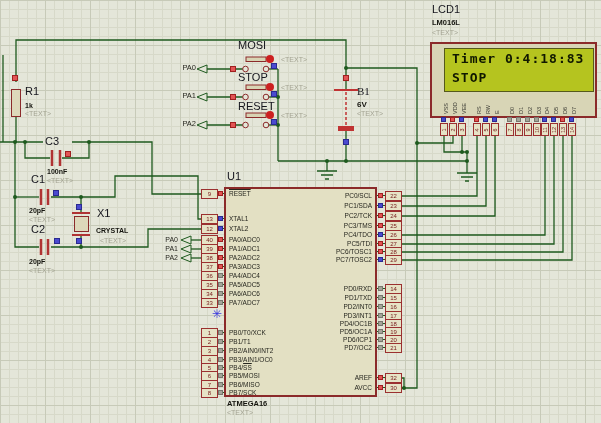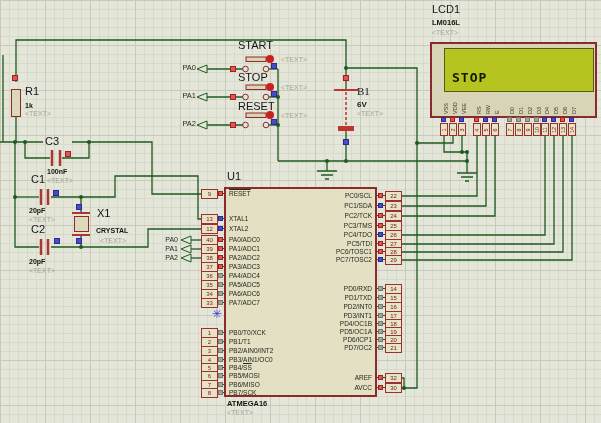--- a/index.html
+++ b/index.html
@@ -165,20 +165,21 @@
         <circle cx="245.5" cy="125" r="2.8" stroke="#8b2a2a" stroke-width="1" fill="#e4e6d9"></circle>
         <circle cx="266" cy="125" r="2.8" stroke="#8b2a2a" stroke-width="1" fill="#e4e6d9"></circle>
         <rect x="246" y="113" width="20" height="4.5" stroke="#8b2a2a" stroke-width="1" fill="#d8d4b4"></rect>
         <circle cx="270" cy="115" r="4" fill="#cc2020" style="pointer-events: auto;"></circle>
       </g>
   </svg>
 
   <div class="comp chip" style="left:224px;top:187px;width:153px;height:210px;"></div>
   <div class="comp lcdbody" style="left:430px;top:42px;width:167px;height:76px;"></div>
   <div class="screen" style="left:444px;top:48px;width:148px;height:42px;"></div>
+  <div class="lcdline" style="left:452px;top:52px;">Timer 0:4:18:83</div>
   <div class="lcdline" style="left:452px;top:71px;">STOP</div>
   <div class="comp" style="left:11px;top:89px;width:10px;height:28px;border:1.5px solid #8b2a2a;background:#ddd8ba;"></div>
   <div class="comp" style="left:74px;top:216px;width:15px;height:16px;border:1.5px solid #8b2a2a;background:#ddd8ba;"></div>
   <div class="star" style="left:212px;top:308px;">✳</div>
 
   <div class="lbl" style="left:432px;top:4px;">LCD1</div>
   <div class="val" style="left:432px;top:19px;font-size:7.5px;">LM016L</div>
   <div class="ph" style="left:432px;top:29px;">&lt;TEXT&gt;</div>
 
   <div class="lbl" style="left:227px;top:171px;text-align:center;">U1</div>
@@ -423,21 +424,21 @@
     <div class="sq s5 red" style="left: 560px; top: 117px;"></div>
     <div class="vnum" style="left: 559px; top: 123px; width: 8px; height: 13px;">
       <span>13</span>
     </div>
     <div class="vtext" style="left: 562px; top: 114px;">D6</div>
     <div class="sq s5 blue" style="left: 569px; top: 117px;"></div>
     <div class="vnum" style="left: 568px; top: 123px; width: 8px; height: 13px;">
       <span>14</span>
     </div>
     <div class="vtext" style="left: 571px; top: 114px;">D7</div>
-    <div class="lbl" style="left: 238px; top: 40px;">START</div>
+    <div class="lbl" style="left: 238px; top: 40px;">MOSI</div>
     <div class="ph" style="left: 281px; top: 56px;">&lt;TEXT&gt;</div>
     <div class="pinlbl r" style="left: 170px; top: 64px; width: 26px; font-size: 7.5px;">PA0</div>
     <div class="sq red" style="left: 230px; top: 66px;"></div>
     <div class="sq blue" style="left: 271px; top: 63px;"></div>
     <div class="lbl" style="left: 238px; top: 72px;">STOP</div>
     <div class="ph" style="left: 281px; top: 84px;">&lt;TEXT&gt;</div>
     <div class="pinlbl r" style="left: 170px; top: 92px; width: 26px; font-size: 7.5px;">PA1</div>
     <div class="sq red" style="left: 230px; top: 94px;"></div>
     <div class="sq blue" style="left: 271px; top: 91px;"></div>
     <div class="lbl" style="left: 238px; top: 101px;">RESET</div>

